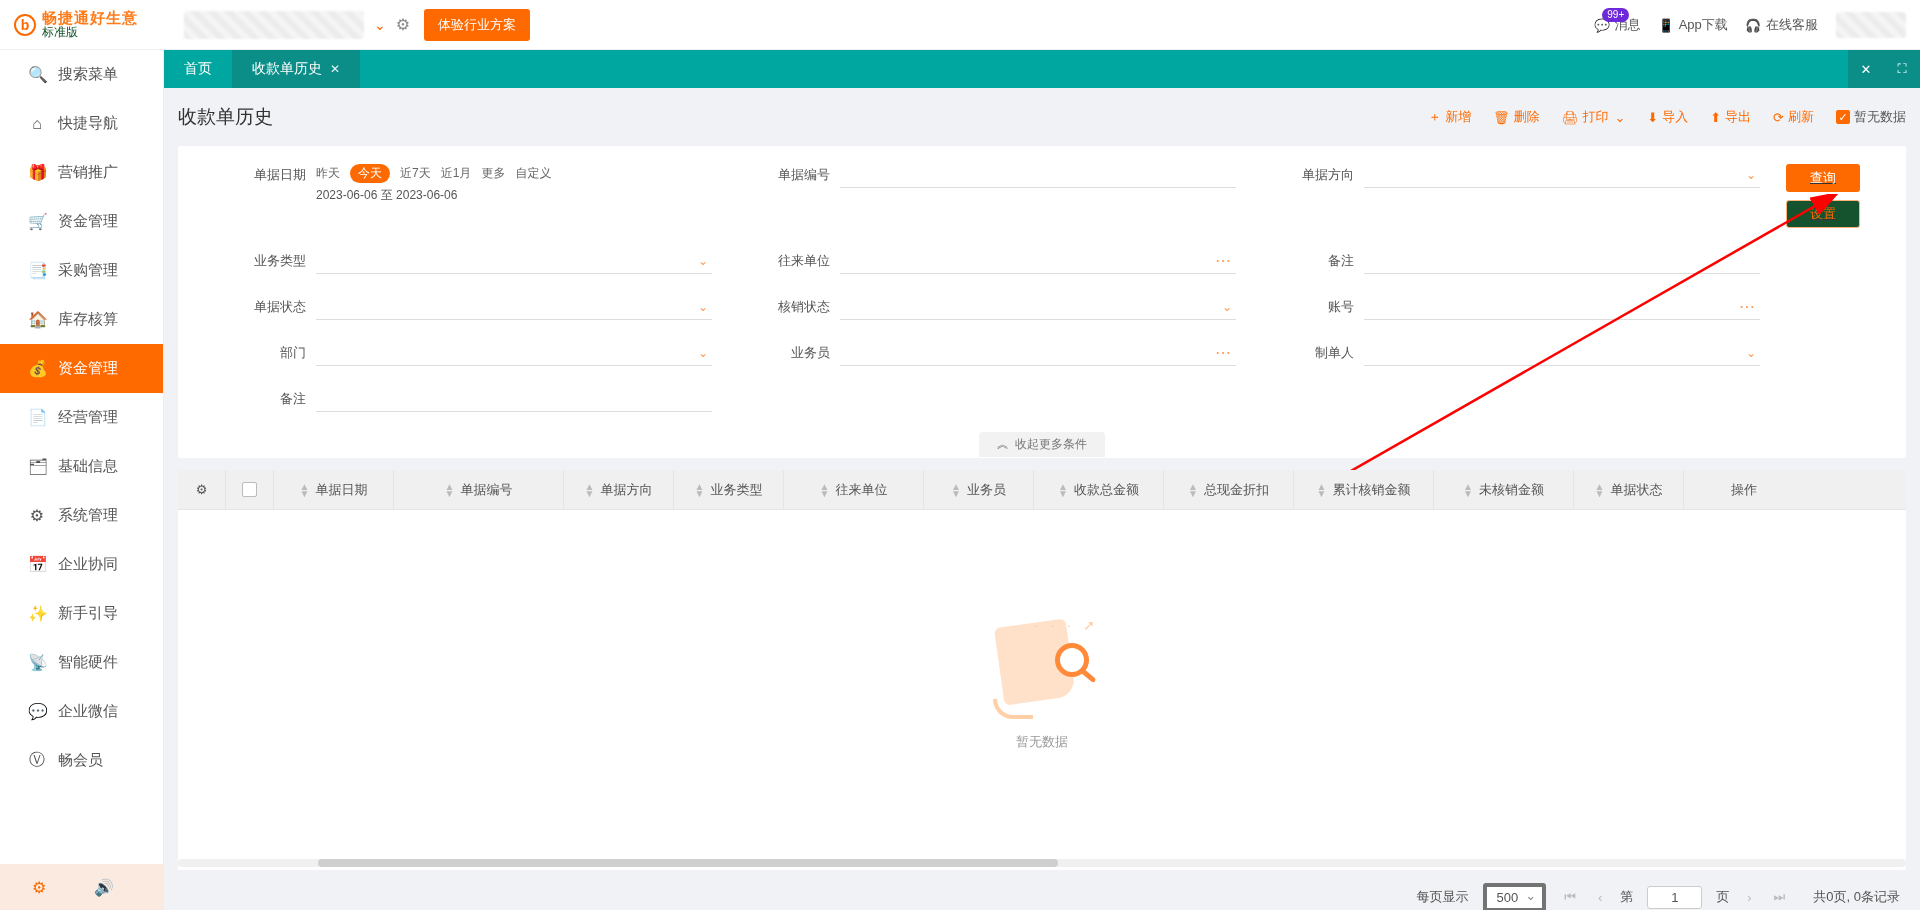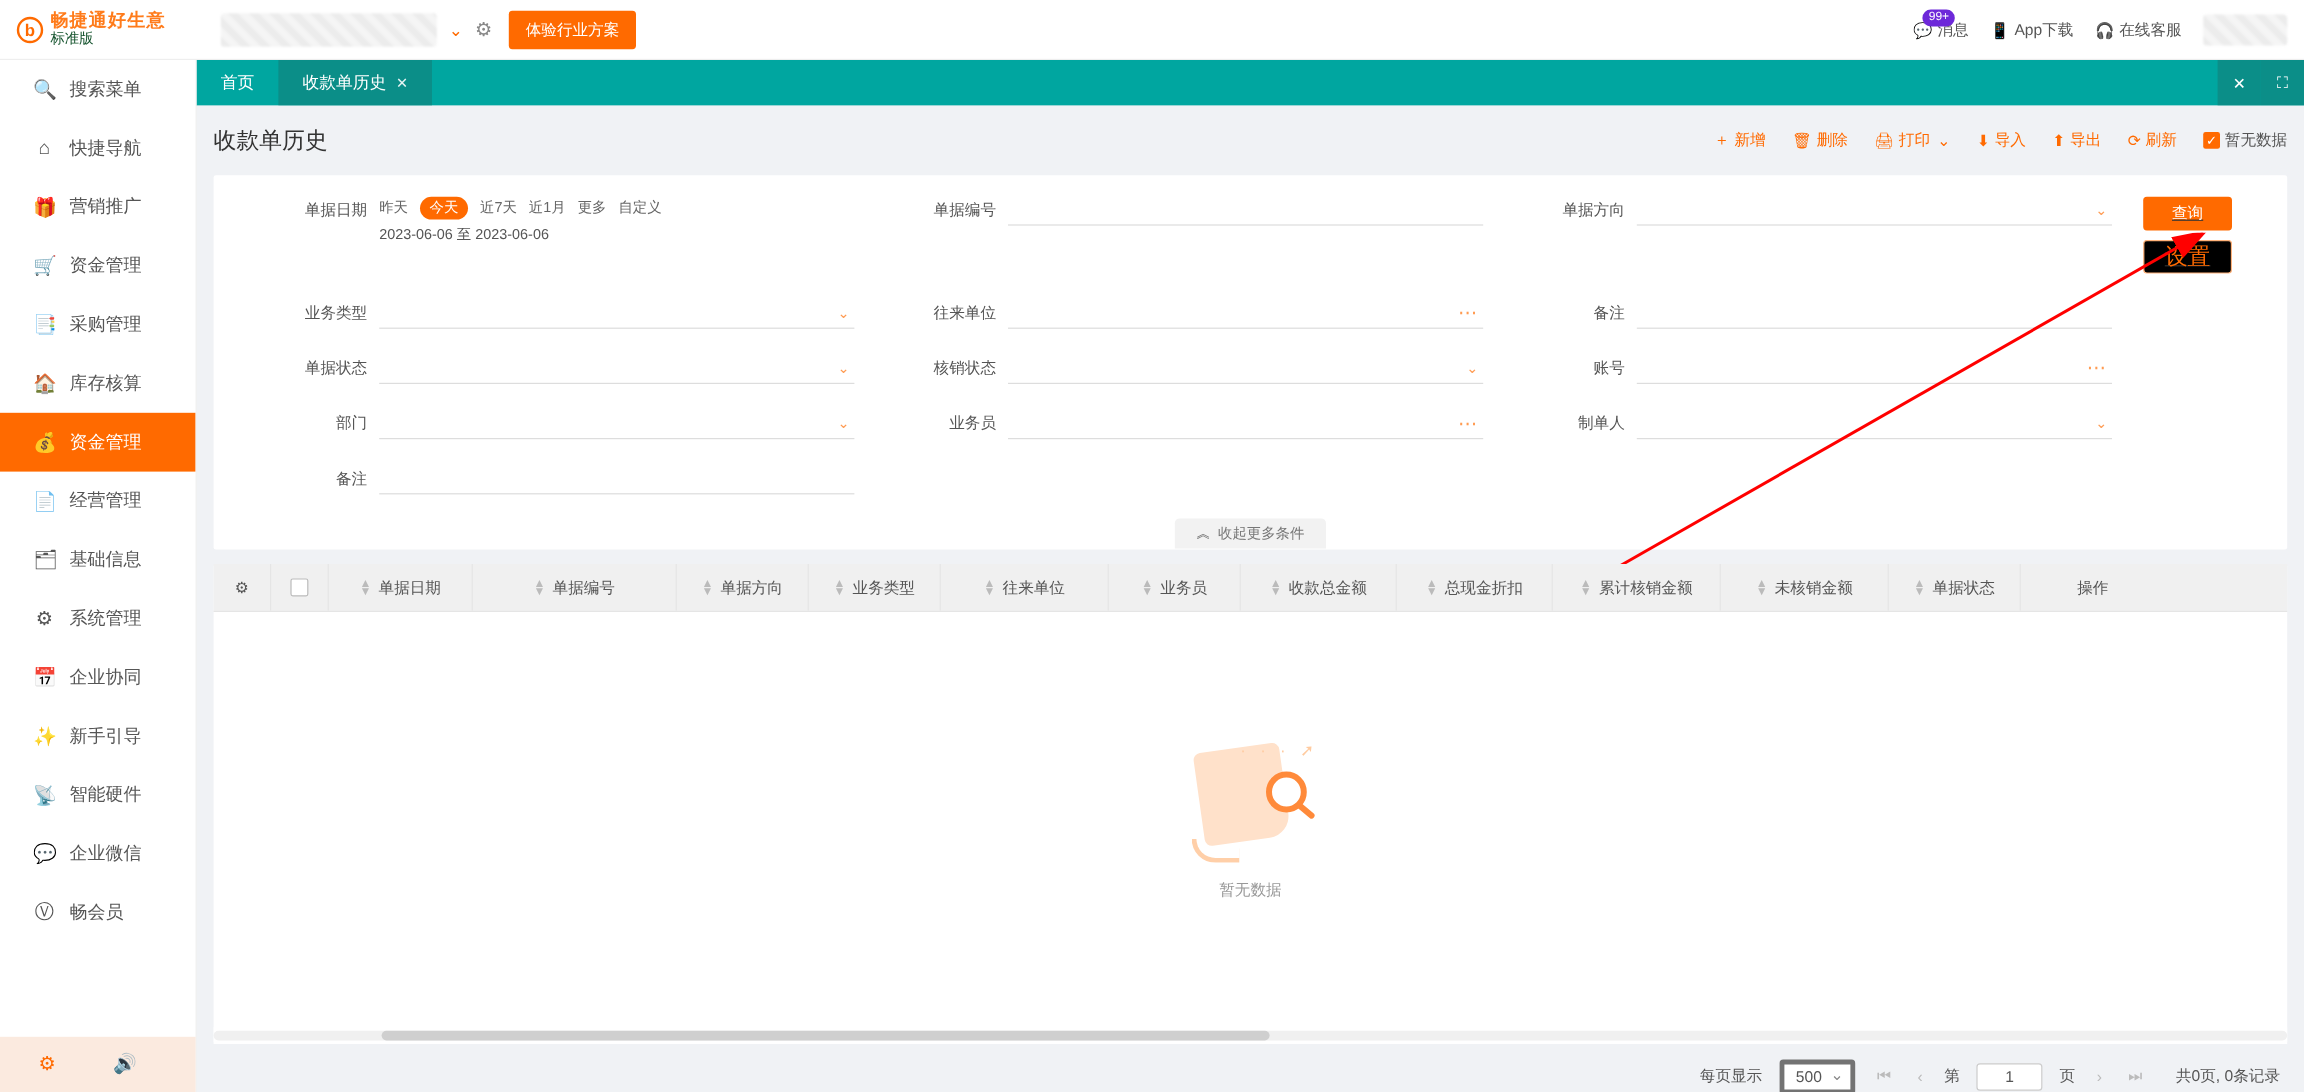--- a/index.html
+++ b/index.html
@@ -55,21 +55,21 @@
   .field { display: flex; align-items: flex-start; }
   .field .lbl { width: 128px; text-align: right; padding-right: 10px; color: #555; padding-top: 2px; font-size: 13px; }
   .field .ctrl { flex: 1; border-bottom: 1px solid #ddd; min-height: 24px; display: flex; align-items: center; position: relative; padding-bottom: 2px; }
   .ctrl .caret { position: absolute; right: 4px; color: #ff9b52; font-size: 12px; }
   .ctrl .dots  { position: absolute; right: 4px; color: #ff9b52; font-size: 16px; letter-spacing: 1px; }
   .date-quicks { display: flex; align-items: center; gap: 10px; font-size: 12px; color: #666; }
   .dq.active { background:#ff6a00; color:#fff; border-radius: 10px; padding: 1px 8px; }
   .dq { cursor: pointer; }
   .date-range { font-size: 12px; color: #555; margin-top: 4px; }
   .btn-search { width: 74px; height: 28px; background: #ff6a00; color:#fff; border:none; border-radius:3px; font-size:13px; cursor:pointer; }
-  .btn-setting { width: 74px; height: 28px; background:#000000; color:#ff6a00; border:1px solid #ffb27a; border-radius:3px; font-size:19px; cursor:pointer; margin-top:8px; }
+  .btn-setting { width: 74px; height: 28px; background:#14532d; color:#ff6a00; border:1px solid #ffb27a; border-radius:3px; font-size:13px; cursor:pointer; margin-top:8px; }
   .collapse-bar { margin-top: 18px; height: 28px; display:flex; align-items:center; justify-content:center; }
   .collapse-pill { background:#f2f2f2; border-radius: 4px 4px 0 0; padding: 4px 18px; font-size: 12px; color:#777; cursor:pointer; display:flex; align-items:center; gap:6px;}
 
   
   .anno-arrow { position:absolute; pointer-events:none; }
 
   
   .table-card { margin-top: 12px; display:flex; flex-direction:column; height: 400px; }
   .thead { display:flex; background:#f0f0f0; height:40px; align-items:stretch; border-bottom:1px solid #e5e5e5; position:relative; overflow:hidden;}
   .th { display:flex; align-items:center; justify-content:center; gap:6px; font-size:13px; color:#555; border-right:1px solid #e5e5e5; padding:0 6px; white-space:nowrap;}

